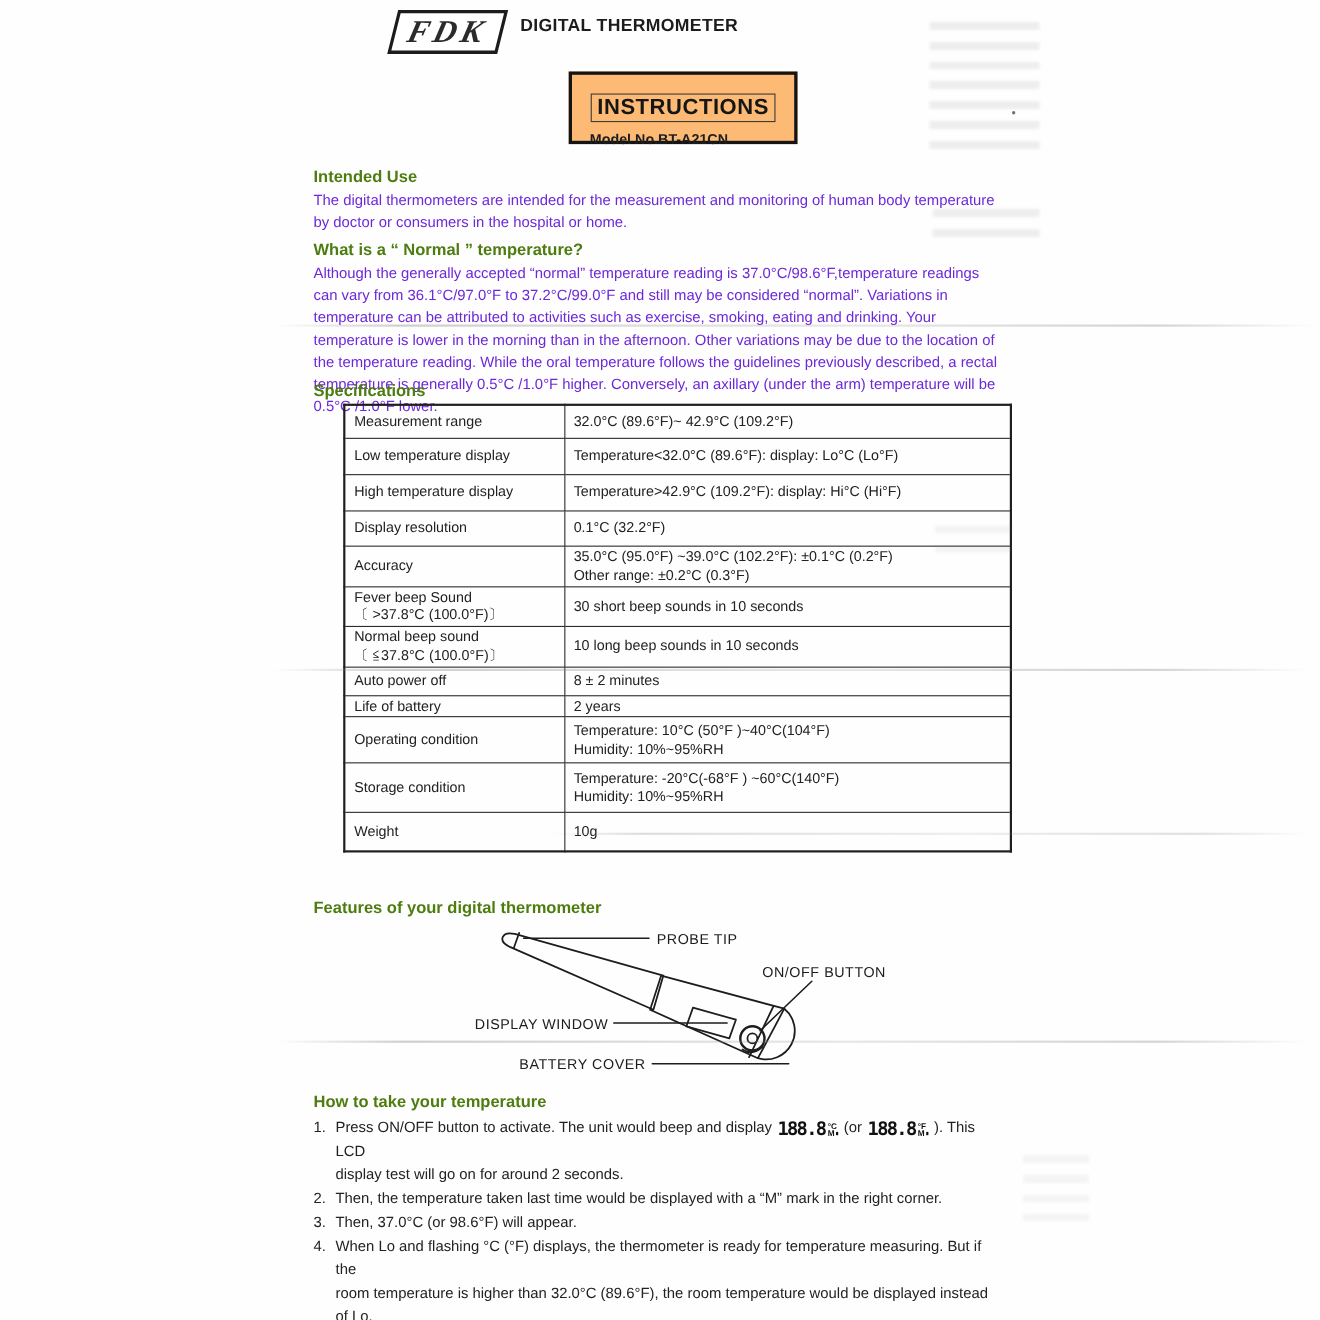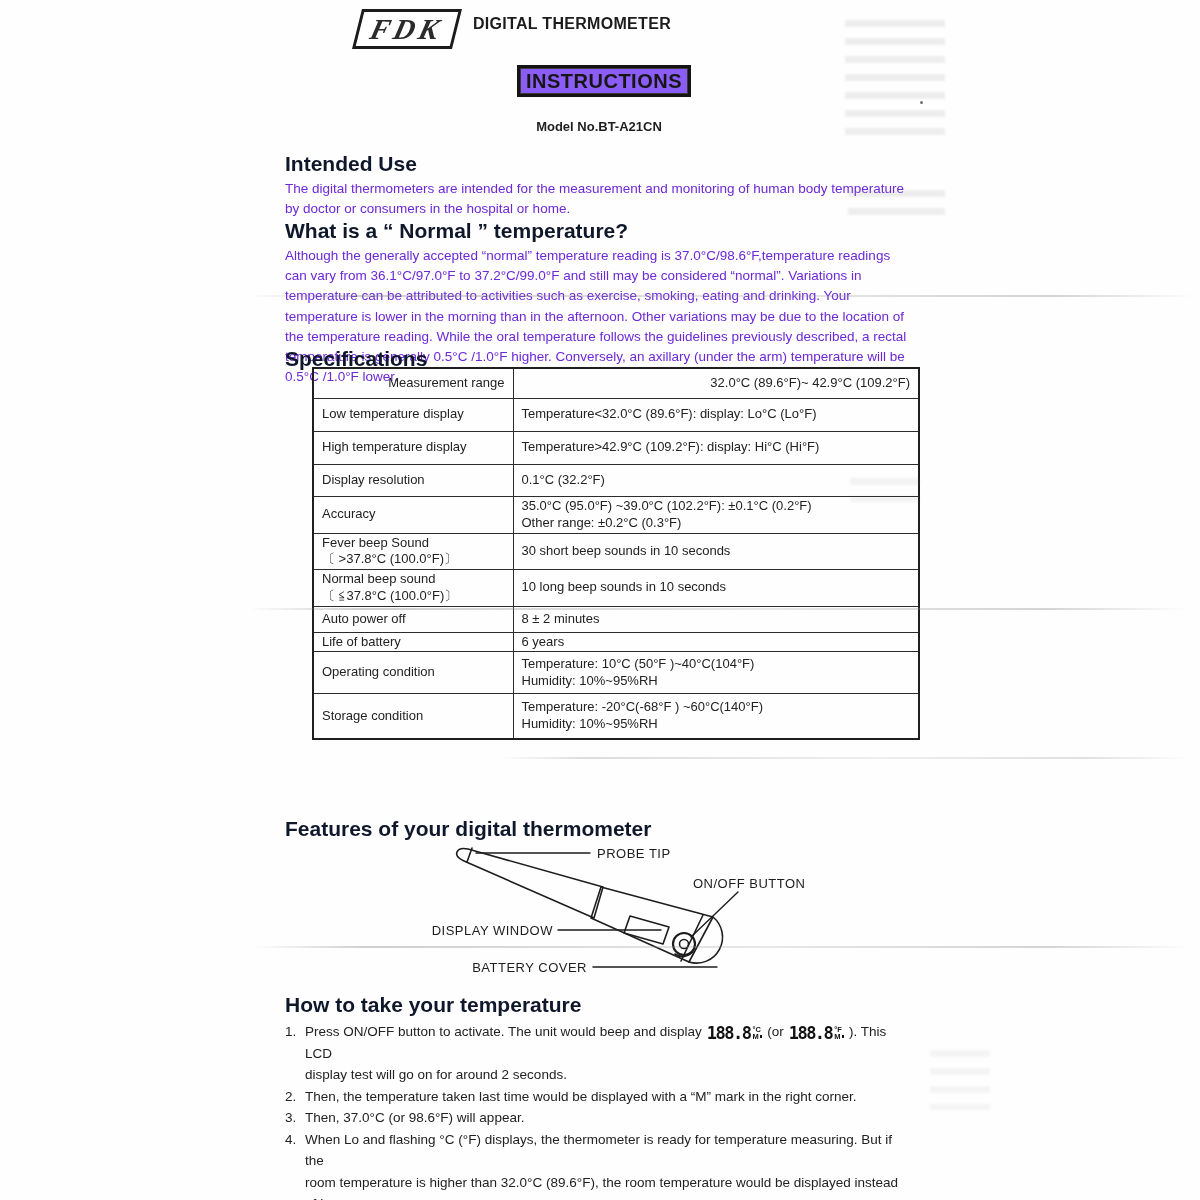--- a/index.html
+++ b/index.html
@@ -4,27 +4,27 @@
 <style>
   html,body{margin:0;padding:0;}
   body{width:1200px;height:1200px;background:#ffffff;font-family:"Liberation Sans",sans-serif;color:#222;}
   .page{position:relative;width:1200px;height:1200px;background:#fefefe;overflow:hidden;}
 
   
   .logo-box{position:absolute;left:357px;top:9px;transform:skewX(-14deg);border:3px solid #1c1c1c;padding:0 11px;background:#fff;}
   .logo-text{font-family:"Liberation Serif",serif;font-style:italic;font-weight:bold;font-size:29px;letter-spacing:4px;color:#2b2b2b;display:inline-block;line-height:34px;}
   .main-title{position:absolute;left:473px;top:15px;font-size:16px;font-weight:bold;letter-spacing:0.3px;color:#1c1c1c;white-space:nowrap;}
 
-  .banner{position:absolute;left:517px;top:65px;border:3px solid #141414;padding:0;background:#8b5cf6;}
+  .banner{position:absolute;left:517px;top:65px;border:3px solid #141414;padding:17px;background:#fdba74;}
   .banner-inner{display:block;border:1px solid #3a3a3a;padding:0 5px;font-size:20px;font-weight:bold;letter-spacing:0.5px;color:#161616;line-height:24px;}
   .model{position:absolute;left:285px;top:119px;width:628px;text-align:center;font-weight:bold;font-size:13px;color:#1e1e1e;}
 
   
   .section{position:absolute;left:285px;width:628px;}
-  h2{margin:0;font-size:21px;font-weight:bold;color:#0f172a;}
+  h2{margin:0;font-size:15px;font-weight:bold;color:#4d7c0f;}
   .para{margin:3px 0 0 0;font-size:13.5px;line-height:20.2px;color:#6d28d9;}
 
   
   table.spec{position:absolute;left:312px;top:367px;width:608px;border-collapse:collapse;table-layout:fixed;}
   table.spec{border:2px solid #1f1f1f;}
   table.spec td{border:1px solid #2b2b2b;padding:1px 8px;font-size:13px;line-height:16.5px;vertical-align:middle;white-space:pre-line;color:#222;}
 
   
   .diagram{position:absolute;left:280px;top:830px;}
   .diagram text{font-family:"Liberation Sans",sans-serif;font-size:13px;letter-spacing:0.5px;fill:#1d1d1d;}
@@ -75,21 +75,21 @@
   <div class="section" style="top:347px;">
     <h2>Specifications</h2>
   </div>
 
   <table class="spec">
     <colgroup>
         <col style="width:200px;">
         <col>
       </colgroup>
     <tbody>
-      <tr style="height:30px;text-align:right;">
+      <tr style="height:30px;">
           <td>Measurement range</td>
           <td>32.0°C (89.6°F)~ 42.9°C (109.2°F)</td>
         </tr>
       <tr style="height:33px;">
           <td>Low temperature display</td>
           <td>Temperature&lt;32.0°C (89.6°F): display: Lo°C (Lo°F)</td>
         </tr>
       <tr style="height:33px;">
           <td>High temperature display</td>
           <td>Temperature&gt;42.9°C (109.2°F): display: Hi°C (Hi°F)</td>
@@ -112,31 +112,35 @@
           <td>Normal beep sound
 〔 ≦37.8°C (100.0°F)〕</td>
           <td>10 long beep sounds in 10 seconds</td>
         </tr>
       <tr style="height:26px;">
           <td>Auto power off</td>
           <td>8 ± 2 minutes</td>
         </tr>
       <tr style="height:19px;">
           <td>Life of battery</td>
-          <td>6 years</td>
+          <td>2 years</td>
         </tr>
       <tr style="height:42px;">
           <td>Operating condition</td>
           <td>Temperature: 10°C (50°F )~40°C(104°F)
 Humidity: 10%~95%RH</td>
         </tr>
       <tr style="height:45px;">
           <td>Storage condition</td>
           <td>Temperature: -20°C(-68°F ) ~60°C(140°F)
 Humidity: 10%~95%RH</td>
+        </tr>
+      <tr style="height:35px;">
+          <td>Weight</td>
+          <td>10g</td>
         </tr>
     </tbody>
   </table>
 
   <div class="section" style="top:817px;">
     <h2>Features of your digital thermometer</h2>
   </div>
 
   <svg class="diagram" width="640" height="172" viewBox="0 0 640 172">
     <g stroke="#1d1d1d" stroke-width="1.6" fill="none" stroke-linejoin="round" stroke-linecap="round">

